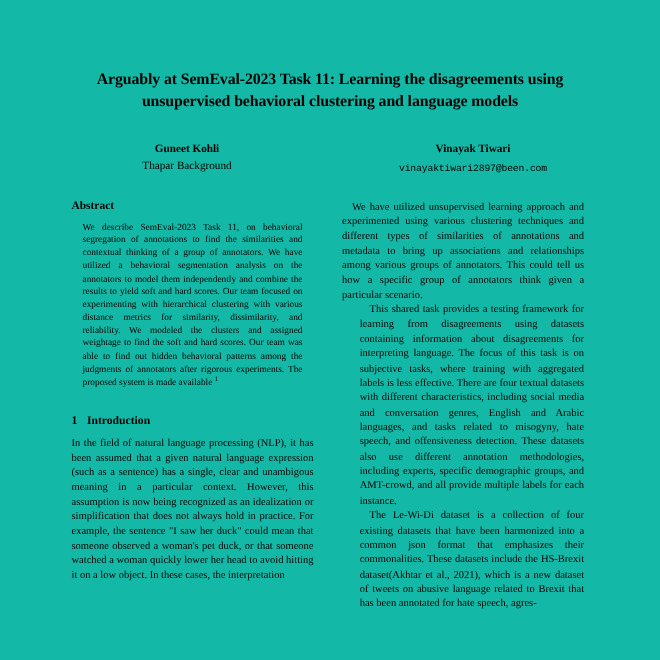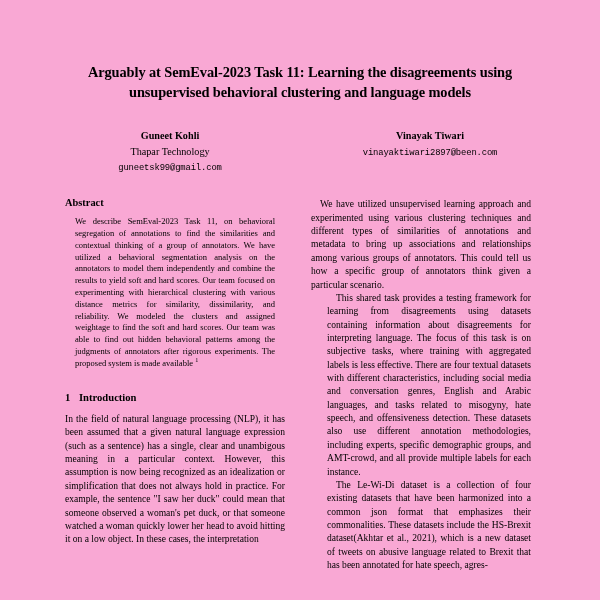--- a/index.html
+++ b/index.html
@@ -11,21 +11,21 @@
     width: 600px;
     height: 600px;
     overflow: hidden;
     font-family: "Liberation Serif", serif;
     color: #000000;
   }
   .page {
     position: relative;
     width: 600px;
     height: 600px;
-    background: #f9a8d4;
+    background: #14b8a6;
     box-sizing: border-box;
     padding: 0;
   }
 
   
   .title-block {
     padding: 62px 72px 0 72px;
   }
   .paper-title {
     font-size: 14.4px;
@@ -139,22 +139,21 @@
 
 <div class="page">
 
   <div class="title-block">
     <h1 class="paper-title">Arguably at SemEval-2023 Task 11: Learning the disagreements using unsupervised behavioral clustering and language models</h1>
   </div>
 
   <div class="authors-row">
     <div class="author">
       <span class="author-name">Guneet Kohli</span>
-      <span class="author-affil">Thapar Technology</span>
-      <span class="author-email">guneetsk99@gmail.com</span>
+      <span class="author-affil">Thapar Background</span>
     </div>
     <div class="author">
       <span class="author-name">Vinayak Tiwari</span>
       <span class="author-email">vinayaktiwari2897@been.com</span>
     </div>
   </div>
 
   <div class="columns">
 
     <div class="col">

